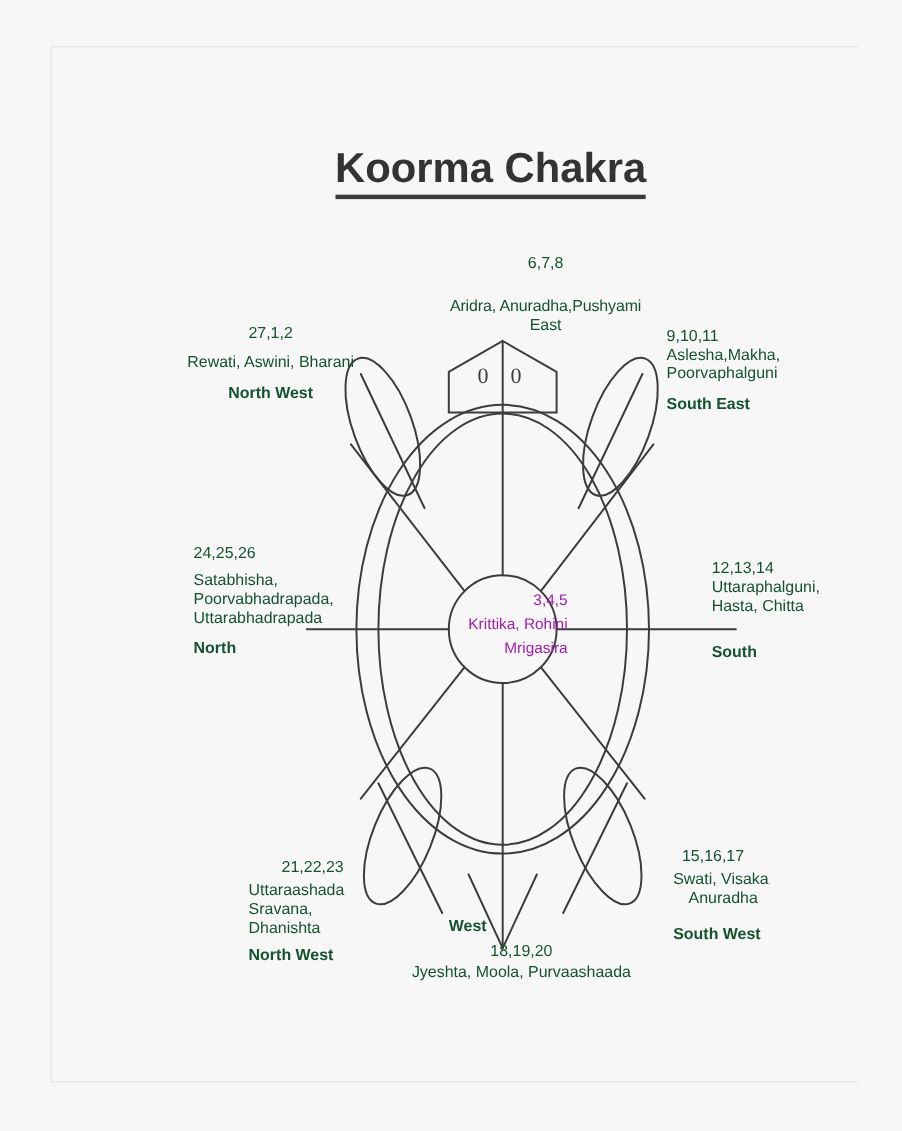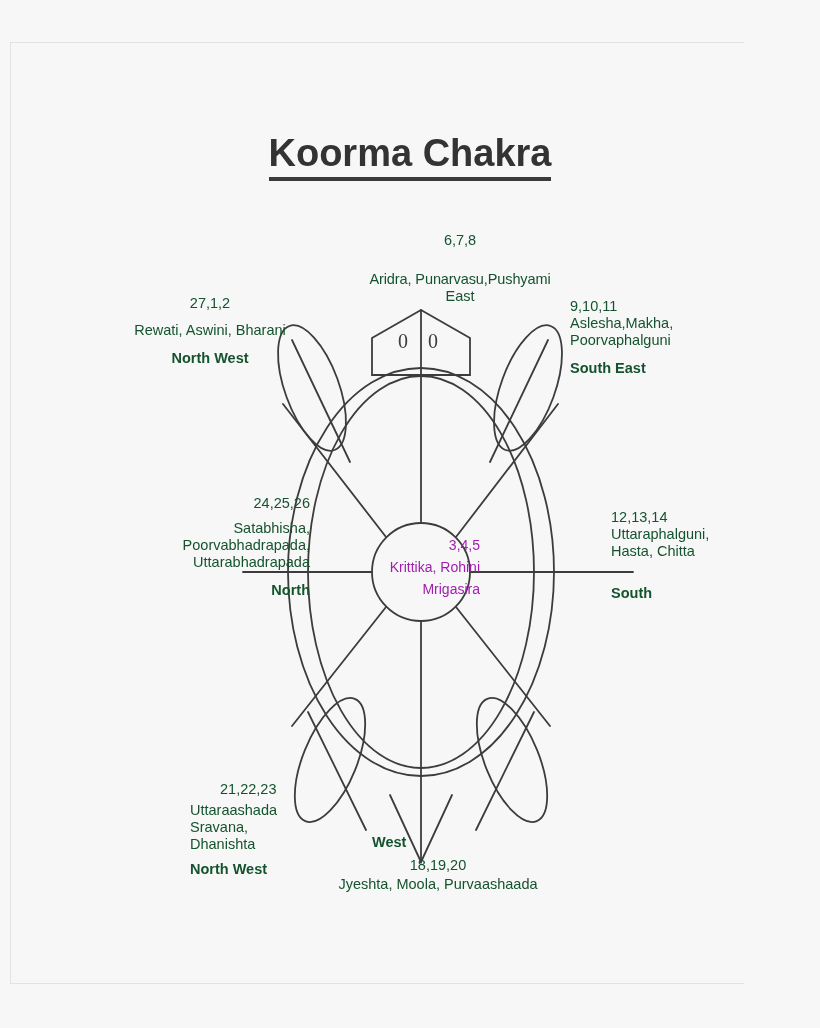--- a/index.html
+++ b/index.html
@@ -7,20 +7,21 @@
     padding: 0;
     background: #f7f7f7;
     font-family: "Liberation Sans", sans-serif;
   }
   #page {
     position: relative;
     width: 744px;
     height: 1028px;
     background: #f7f7f7;
     overflow: hidden;
+    margin-left: 36px;
   }
   #sheet {
     position: absolute;
     left: 10px;
     top: 42px;
     width: 798px;
     height: 942px;
     background: #f7f7f7;
     border: 1px solid #e3e3e3;
     box-sizing: border-box;
@@ -58,21 +59,21 @@
   .lbl .nak { display: block; }
   .lbl .dir { display: block; font-weight: bold; margin-top: 11px; }
 
   
   #lbl-east      { left: 310px; top: 232px; width: 300px; text-align: center; }
   #lbl-east .nak { letter-spacing: -0.1px; }
   #lbl-east .dir { margin-top: 0px; font-weight: normal; }
 
   #lbl-northeast { left: 110px; top: 295px; width: 200px; text-align: center; }
   #lbl-southeast { left: 570px; top: 298px; text-align: left; }
-  #lbl-north     { left: 140px; top: 495px; width: 170px; text-align: right; }
+  #lbl-north     { left: 140px; top: 495px; width: 170px; text-align: left; }
   #lbl-south     { left: 611px; top: 509px; text-align: left; }
   #lbl-northwest { left: 190px; top: 781px; text-align: left; }
   #lbl-southwest { left: 576px; top: 771px; text-align: left; }
   #lbl-west      { left: 318px; top: 833px; width: 240px; text-align: center; }
   #lbl-west .wlab{
       position: absolute; left: 54px; top: 1px; font-weight: bold;
   }
   .center-text {
     position: absolute;
     left: 360px;
@@ -137,21 +138,21 @@
   </svg>
 
   <div class="center-text">
     <div>3,4,5</div>
     <div>Krittika, Rohini</div>
     <div>Mrigasira</div>
   </div>
 
   <div class="lbl" id="lbl-east">
     <span class="num">6,7,8</span>
-    <span class="nak" style="margin-top:22px;">Aridra, Punarvasu,Pushyami</span>
+    <span class="nak" style="margin-top:22px;">Aridra, Anuradha,Pushyami</span>
     <span class="dir">East</span>
   </div>
 
   <div class="lbl" id="lbl-northeast">
     <span class="num">27,1,2</span>
     <span class="nak" style="margin-top:10px;">Rewati, Aswini, Bharani</span>
     <span class="dir">North West</span>
   </div>
 
   <div class="lbl" id="lbl-southeast">
@@ -177,20 +178,26 @@
   </div>
 
   <div class="lbl" id="lbl-northwest">
     <span class="num" style="margin-left:30px;">21,22,23</span>
     <span class="nak" style="margin-top:4px;">Uttaraashada</span>
     <span class="nak">Sravana,</span>
     <span class="nak">Dhanishta</span>
     <span class="dir" style="margin-top:8px;">North West</span>
   </div>
 
+  <div class="lbl" id="lbl-southwest">
+    <span class="num" style="margin-left:8px;">15,16,17</span>
+    <span class="nak" style="margin-top:4px;">Swati, Visaka</span>
+    <span class="nak" style="margin-left:14px;">Anuradha</span>
+    <span class="dir" style="margin-top:16px;">South West</span>
+  </div>
 
   <div class="lbl" id="lbl-west">
     <span class="wlab">West</span>
     <span class="num" style="margin-top:24px;">18,19,20</span>
     <span class="nak" style="margin-top:2px;">Jyeshta, Moola, Purvaashaada</span>
   </div>
 
 </div>
 
 </body></html>

